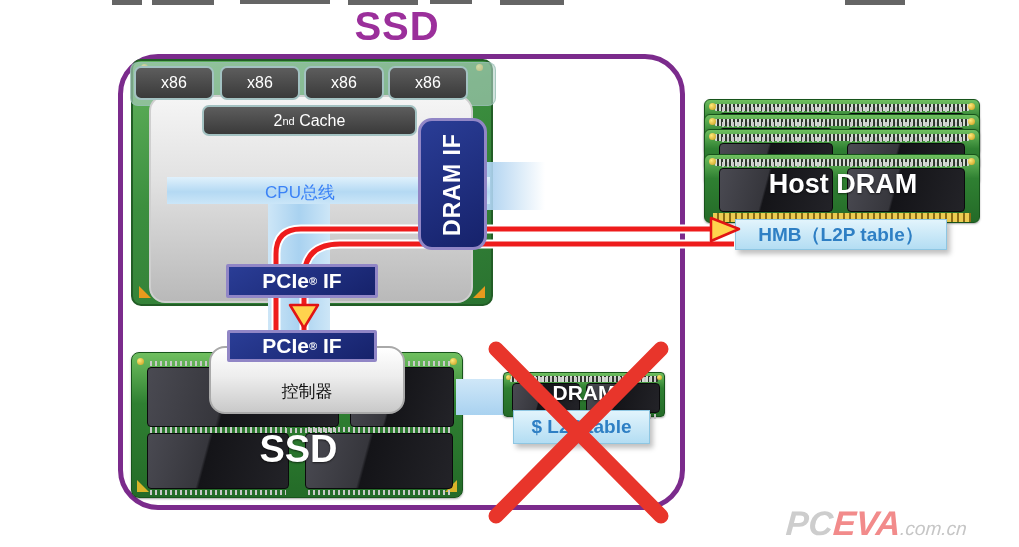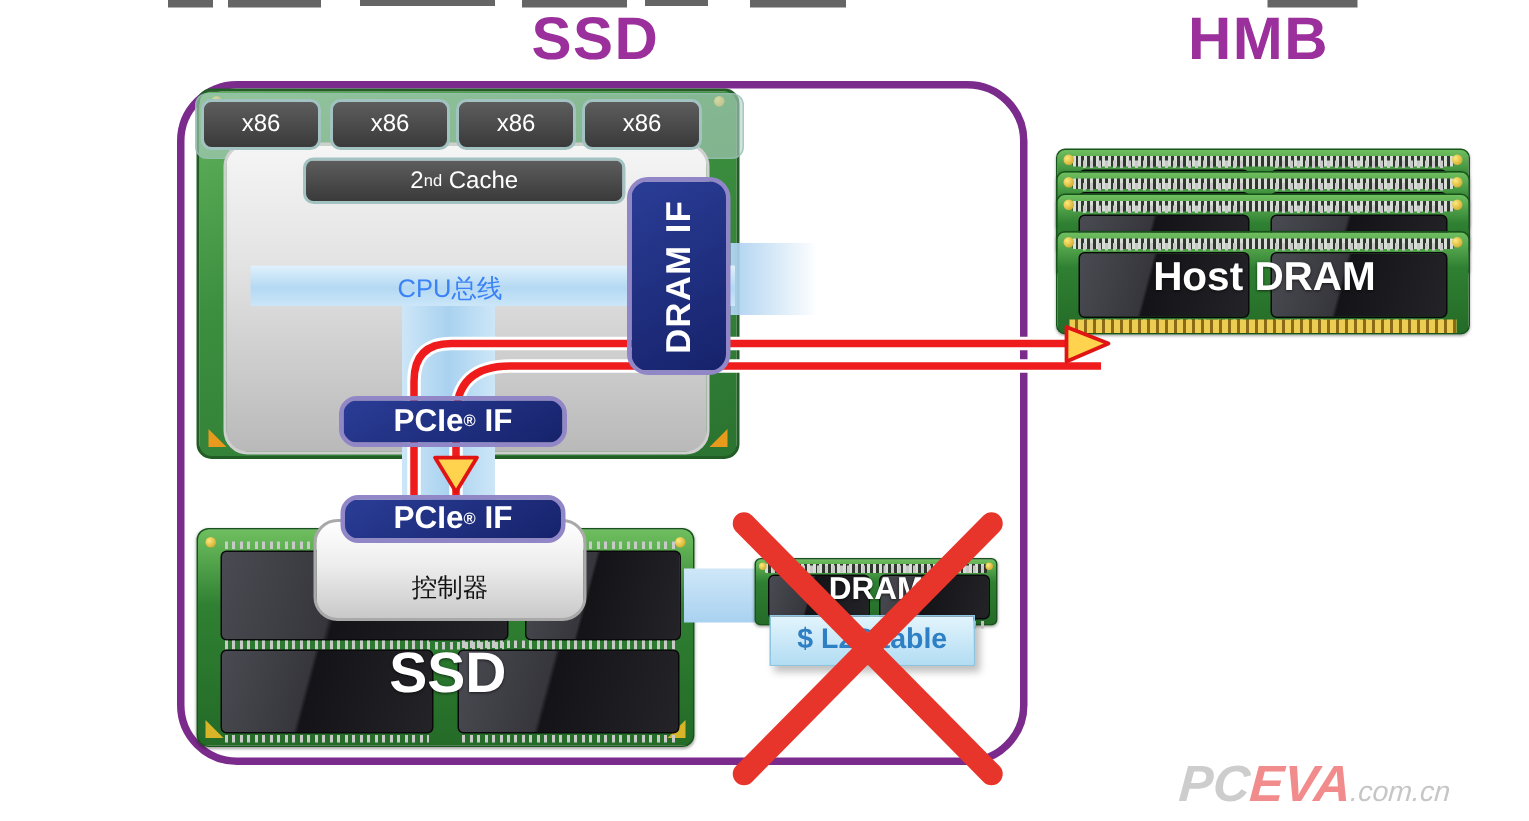--- a/index.html
+++ b/index.html
@@ -26,28 +26,28 @@
             font-weight:800;color:#a2a6ab;letter-spacing:2px;z-index:3;}
   .bus-bar{position:absolute;left:167px;top:177px;width:323px;height:27px;z-index:3;
            background:linear-gradient(180deg,#e0f1fc,#b4d9f3 55%,#cbe6f8);}
   .bus-stub{position:absolute;left:487px;top:162px;width:58px;height:48px;z-index:2;
             background:linear-gradient(90deg,#aed2f0,rgba(236,246,253,0));}
   .bus-label{position:absolute;left:200px;top:181px;width:200px;text-align:center;font-size:17px;
              color:#3b82f6;z-index:4;}
   .v-bus{position:absolute;left:268px;top:204px;width:62px;height:152px;z-index:2;
          background:linear-gradient(90deg,#cde6f7,#a9d2f0 50%,#cde6f7);}
   .navy{position:absolute;box-sizing:border-box;background:linear-gradient(150deg,#2a3d96,#16226b);
-        border:3px solid #9186c6;border-radius:12px;color:#fff;font-weight:bold;
+        border:3px solid #9186c6;border-radius:2px;color:#fff;font-weight:bold;
         display:flex;align-items:center;justify-content:center;z-index:5;}
   .dram-if{left:418px;top:118px;width:69px;height:132px;border-radius:14px;}
   .dram-if span{transform:rotate(-90deg);white-space:nowrap;font-size:23px;letter-spacing:1px;}
   .pcie1{left:226px;top:264px;width:152px;height:34px;font-size:21px;}
   .pcie2{left:227px;top:330px;width:150px;height:32px;font-size:21px;z-index:6;}
   .supr{font-size:11px;vertical-align:super;line-height:0;}
-  .controller{position:absolute;left:209px;top:346px;width:182px;height:68px;box-sizing:border-box;
+  .controller{position:absolute;left:209px;top:346px;width:196px;height:68px;box-sizing:border-box;
               background:linear-gradient(180deg,#ffffff,#ededed 45%,#c9c9c9);border:2px solid #a9a9a9;
               border-radius:16px;z-index:5;display:flex;align-items:flex-end;justify-content:center;
               font-size:17px;color:#111;padding-bottom:9px;}
   
   .board{position:absolute;box-sizing:border-box;background:linear-gradient(180deg,#6fbf5f,#2f8032 35%,#246b28);
          border:1px solid #17541b;border-radius:6px;box-shadow:0 1px 2px rgba(0,0,0,.35);}
   .chip{position:absolute;background:linear-gradient(105deg,#4a4a52 0%,#36363c 40%,#141418 42%,#232328 100%);
         border:1px solid #0a0a0c;border-radius:4px;}
   .chip:before,.chip:after{content:"";position:absolute;left:2px;right:2px;height:5px;
         background:repeating-linear-gradient(90deg,#c9c9c9 0 2px,rgba(0,0,0,0) 2px 5px);}
@@ -79,21 +79,20 @@
 
   <div class="remnant" style="left:112px;width:30px;"></div>
   <div class="remnant" style="left:152px;width:62px;"></div>
   <div class="remnant" style="left:240px;width:90px;height:4px;"></div>
   <div class="remnant" style="left:348px;width:70px;"></div>
   <div class="remnant" style="left:430px;width:42px;height:4px;"></div>
   <div class="remnant" style="left:500px;width:64px;"></div>
   <div class="remnant" style="left:845px;width:60px;"></div>
 
   <div class="title" style="left:327px;top:4px;width:140px;">SSD</div>
-  <div class="title" style="left:769px;top:4px;width:140px;">HMB</div>
 
   <div class="container"></div>
 
   <div class="pcb cpu-pcb">
     <span class="screw" style="left:8px;top:3px;"></span>
     <span class="screw" style="right:8px;top:3px;"></span>
     <span class="tri-bl" style="left:6px;bottom:6px;"></span>
     <span class="tri-br" style="right:6px;bottom:6px;"></span>
   </div>
   <div class="core-strip"></div>
@@ -199,18 +198,21 @@
   </div>
   <div class="board" style="left:704px;top:154px;width:276px;height:69px;z-index:3;">
     <div class="pinrow"></div>
     <div class="chip" style="left:14px;top:13px;width:112px;height:42px;"></div>
     <div class="chip" style="left:142px;top:13px;width:116px;height:42px;"></div>
     <div class="gold" style="top:58px;"></div>
     <span class="screw" style="left:4px;top:3px;"></span>
     <span class="screw" style="right:4px;top:3px;"></span>
     <div class="mod-label" style="left:0;top:14px;width:276px;font-size:27px;">Host DRAM</div>
   </div>
+  <div class="blue-tag" style="left:735px;top:219px;width:212px;height:31px;font-size:19px;">
+    <span>HMB（L2P table）</span>
+  </div>
 
   <div class="watermark">
     <span class="wm-pc">PC</span><span class="wm-eva">EVA</span><span class="wm-suffix">.com.cn</span>
   </div>
 
 </div>
 
 </body></html>

